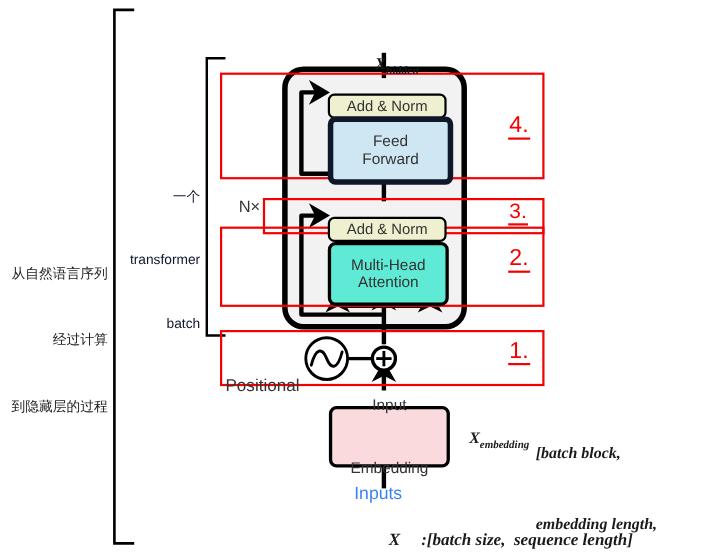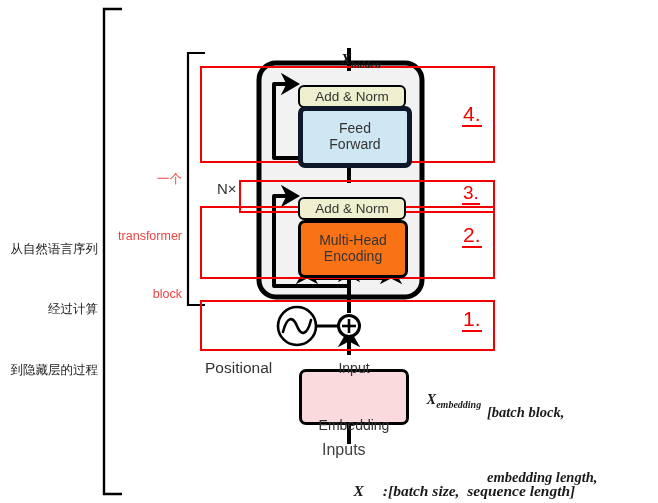--- a/index.html
+++ b/index.html
@@ -73,69 +73,69 @@
               border:5px solid #0f172a;border-radius:7px;font-size:14px;flex-direction:column;">
     <span>Feed</span>
     <span>Forward</span>
   </div>
 
   <div class="boxlabel" style="left:298px;top:185px;width:104px;height:19px;background:#eff0cf;
               border:2.6px solid #000;border-radius:6px;font-size:13.5px;">
     <span>Add &amp; Norm</span>
   </div>
 
-  <div class="boxlabel" style="left:298px;top:208px;width:104px;height:52px;background:#f97316;
+  <div class="boxlabel" style="left:298px;top:208px;width:104px;height:52px;background:#5eead4;
               border:3px solid #000;border-radius:7px;font-size:14px;flex-direction:column;justify-content:center;">
     <span>Multi-Head</span>
-    <span>Encoding</span>
+    <span>Attention</span>
   </div>
 
   <div class="boxlabel" style="left:299px;top:357px;width:104px;height:50px;background:#fadadd;
               border:3px solid #000;border-radius:7px;font-size:14px;flex-direction:column;gap:41px;">
     <span>Input</span>
     <span>Embedding</span>
   </div>
 
-  <div class="txt sans" style="left:205px;top:316px;font-size:15.5px;color:#333;line-height:1.35;">
+  <div class="txt sans" style="left:205px;top:299px;font-size:15.5px;color:#333;line-height:1.35;">
     <div>Positional</div>
   </div>
 
   <div class="rednum" style="left:462px;top:103px;">4.</div>
   <div class="rednum" style="left:462px;top:183px;font-size:19px;">3.</div>
   <div class="rednum" style="left:462px;top:224px;">2.</div>
   <div class="rednum" style="left:462px;top:308px;">1.</div>
 
 
   <div class="txt serif-it" style="left:326px;top:33px;font-size:15px;">
     <span>X</span><sub style="font-size:10.5px;">hidden</sub>
   </div>
 
   <div class="txt sans" style="left:217px;top:180px;font-size:15px;color:#333;">N×</div>
 
-  <div class="txt" style="left:96px;top:130px;width:86px;text-align:right;font-size:12.5px;color:#ef4444;line-height:1.55;">
+  <div class="txt" style="left:96px;top:130px;width:86px;text-align:right;font-size:12.5px;color:#0f172a;line-height:1.55;">
     <div class="cjk">一个</div>
     <div class="sans">transformer</div>
-    <div class="sans">block</div>
+    <div class="sans">batch</div>
   </div>
 
   <div class="txt serif-it" style="left:412px;top:374px;font-size:14.5px;">
     <span>X</span><sub style="font-size:10px;">embedding</sub>
   </div>
 
   <div class="txt cjk" style="left:8px;top:198px;width:90px;text-align:right;font-size:12.5px;color:#222;line-height:1.62;">
     <div>从自然语言序列</div>
     <div>经过计算</div>
     <div>到隐藏层的过程</div>
   </div>
 
   <div class="txt serif-it" style="left:487px;top:358px;font-size:14.5px;line-height:1.5;">
     <div>[batch block,</div>
     <div>embedding length,</div>
     
   </div>
 
-  <div class="txt sans" style="left:322px;top:441px;font-size:16px;color:#404040;">Inputs</div>
+  <div class="txt sans" style="left:322px;top:441px;font-size:16px;color:#3b82f6;">Inputs</div>
 
   <div class="txt serif-it" style="left:338px;top:464px;font-size:15.5px;">
     <span>X</span><span style="margin-left:19px;">:[batch size,  sequence length]</span>
   </div>
 
 </div>
 
 </body></html>

